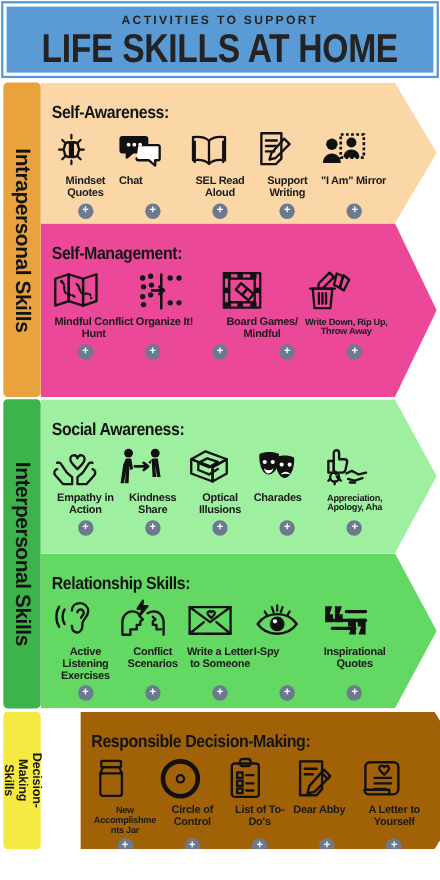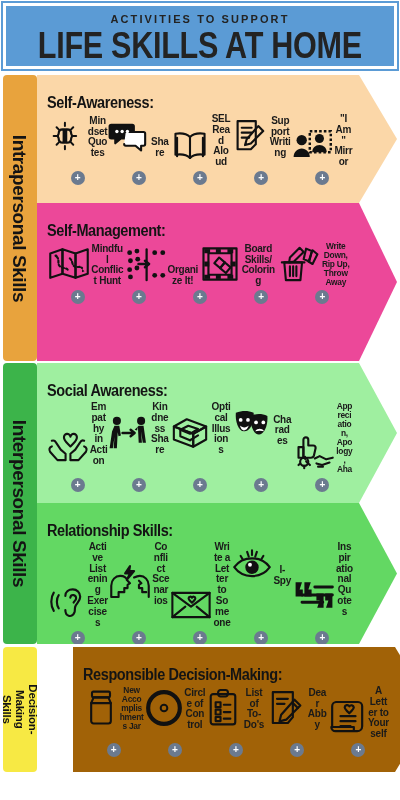--- a/index.html
+++ b/index.html
@@ -48,21 +48,21 @@
     position:relative; width:100%;
     clip-path: polygon(0 0, calc(100% - 38px) 0, 100% 50%, calc(100% - 38px) 100%, 0 100%);
     padding:21px 0 4px 10px;
   }
   .band-title {
     font-size:14.5px; font-weight:bold; color:#141414;
     letter-spacing:-0.4px; line-height:1.1; margin-bottom:1px;
     transform:scaleY(1.1); transform-origin:left center;
   }
   .items { display:flex; align-items:flex-start; padding-right:44px; }
-  .item { flex:1; display:flex; flex-direction:row; align-items:flex-end; min-width:0; }
+  .item { flex:1; display:flex; flex-direction:column; align-items:flex-start; min-width:0; }
   .icon { height:46px; display:flex; align-items:center; justify-content:center; }
   .icon svg { display:block; }
   .item-label {
     font-size:10px; font-weight:bold; color:#1a1a1a; text-align:center;
     line-height:1.08; letter-spacing:-0.25px; margin-top:1px;
     word-break:break-word;
   }
   .item-label.tiny { font-size:8.4px; line-height:1.08; }
   .plus {
     width:14px; height:14px; border-radius:50%; background:#6b7a8f;
@@ -114,21 +114,21 @@
                       <path d="M4 8h26a2 2 0 012 2v13a2 2 0 01-2 2H16l-7 6v-6H4a2 2 0 01-2-2V10a2 2 0 012-2z" fill="#111" stroke="#111"></path>
                       <path d="M22 17h22a2 2 0 012 2v13a2 2 0 01-2 2h-3v6l-7-6H22a2 2 0 01-2-2" fill="#fff" stroke="#111"></path>
                     </g>
                     <g fill="#fff">
                       <circle cx="11" cy="16.5" r="2.1"></circle>
                       <circle cx="17.5" cy="16.5" r="2.1"></circle>
                       <circle cx="24" cy="16.5" r="2.1"></circle>
                     </g>
                   </svg>
                 </div>
-                <div class="item-label">Share</div>
+                <div class="item-label">Chat</div>
               </div>
               <div class="item">
                 <div class="icon">
                   <svg width="42" height="36" viewBox="0 0 52 44">
                     <g stroke="#111" fill="none" stroke-width="2.6" stroke-linecap="round" stroke-linejoin="round">
                       <path d="M26 12c-4-4-11-5-18-4v26c7-1 14 0 18 4 4-4 11-5 18-4V8c-7-1-14 0-18 4z"></path>
                       <path d="M26 12v26"></path>
                       <path d="M10 13v23M42 13v23"></path>
                     </g>
                   </svg>
@@ -235,21 +235,21 @@
                       <rect x="5" y="36" width="7" height="5"></rect>
                       <rect x="19" y="36" width="6" height="5"></rect>
                       <rect x="33" y="36" width="7" height="5"></rect>
                     </g>
                     <g stroke="#111" fill="none" stroke-width="2.6" stroke-linecap="round" stroke-linejoin="round">
                       <rect x="19" y="17" width="9" height="9" transform="rotate(40 23.5 21.5)"></rect>
                       <rect x="26" y="23" width="9" height="9" transform="rotate(40 30.5 27.5)"></rect>
                     </g>
                   </svg>
                 </div>
-                <div class="item-label">Board Skills/ Coloring</div>
+                <div class="item-label">Board Games/ Mindful</div>
               </div>
               <div class="item">
                 <div class="icon">
                   <svg width="42" height="40" viewBox="0 0 52 48">
                     <g stroke="#111" fill="none" stroke-width="2.6" stroke-linecap="round" stroke-linejoin="round">
                       <path d="M28 4l5 5-12 12-6 1 1-6z"></path>
                       <path d="M36 5l7 3-3 13-7-3z"></path>
                       <path d="M44 7l6 5-6 12-5-3z"></path>
                       <path d="M9 22h22l-2 22H11z"></path>
                       <path d="M6 22h28"></path>

